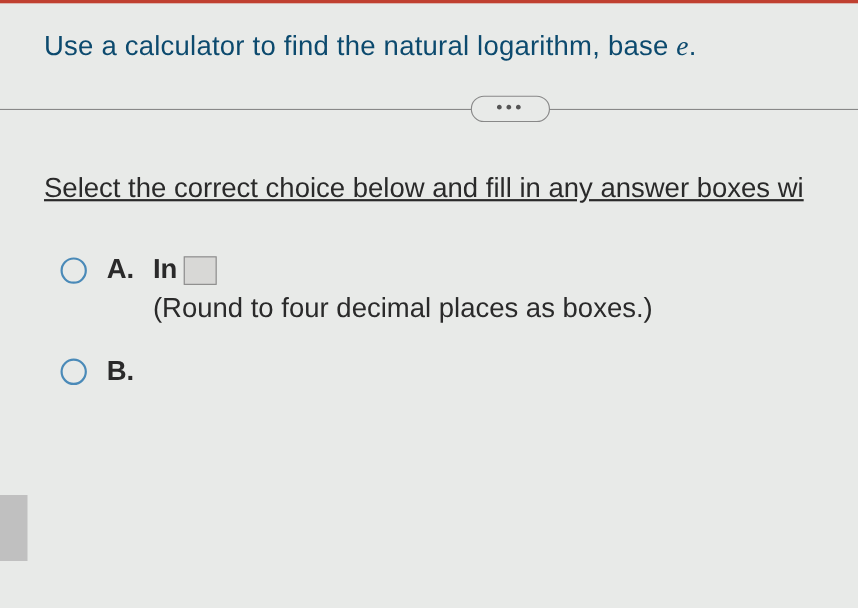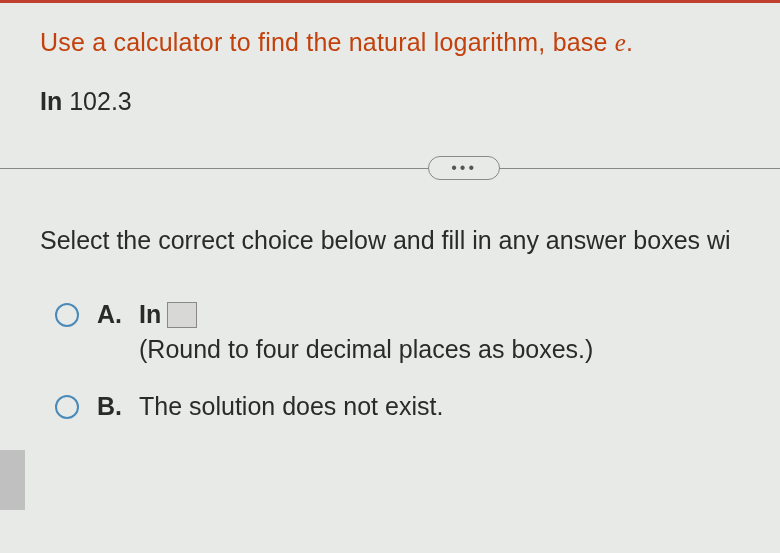--- a/index.html
+++ b/index.html
@@ -22,21 +22,21 @@
       right: 0;
       height: 3px;
       background: #c04030;
     }
     .content {
       padding: 28px 30px 30px 40px;
       color: #2a2a2a;
     }
     .instruction {
       font-size: 25px;
-      color: #c2410c;
+      color: #0c4a6e;
       margin-bottom: 30px;
       letter-spacing: 0.2px;
     }
     .instruction .italic-e {
       font-style: italic;
       font-family: 'Times New Roman', serif;
     }
     .expression {
       font-size: 25px;
       color: #2a2a2a;
@@ -70,20 +70,21 @@
       color: #555;
       letter-spacing: 3px;
       cursor: pointer;
       line-height: 1;
     }
     .select-text {
       font-size: 25px;
       color: #2a2a2a;
       margin-bottom: 45px;
       white-space: nowrap;
+      text-decoration: underline;
     }
     .gray-tab {
       position: absolute;
       left: 0;
       top: 450px;
       width: 25px;
       height: 60px;
       background: #c0c0c0;
     }
     .choices {
@@ -137,23 +138,20 @@
 <body>
 
 <div class="top-border"></div>
 
 <div class="content">
 
   <div class="instruction">
     <span>Use a calculator to find the natural logarithm, base </span><span class="italic-e">e</span><span>.</span>
   </div>
 
-  <div class="expression">
-    <span class="bold">In </span><span>102.3</span>
-  </div>
 
   <div class="divider-row">
     <div class="divider-line"></div>
     <button class="ellipsis-btn">•••</button>
   </div>
 
   <div class="select-text">Select the correct choice below and fill in any answer boxes wi</div>
 
   <div class="choices">
 
@@ -165,22 +163,19 @@
           <span class="bold">In </span>
           <span class="answer-box"></span>
         </div>
         <div class="choice-line2">(Round to four decimal places as boxes.)</div>
       </div>
     </div>
 
     <div class="choice-row">
       <div class="radio"></div>
       <div class="choice-label">B.</div>
-      <div class="choice-body">
-        <span>The solution does not exist.</span>
-      </div>
     </div>
 
   </div>
 
 </div>
 
 <div class="gray-tab"></div>
 
 </body></html>

